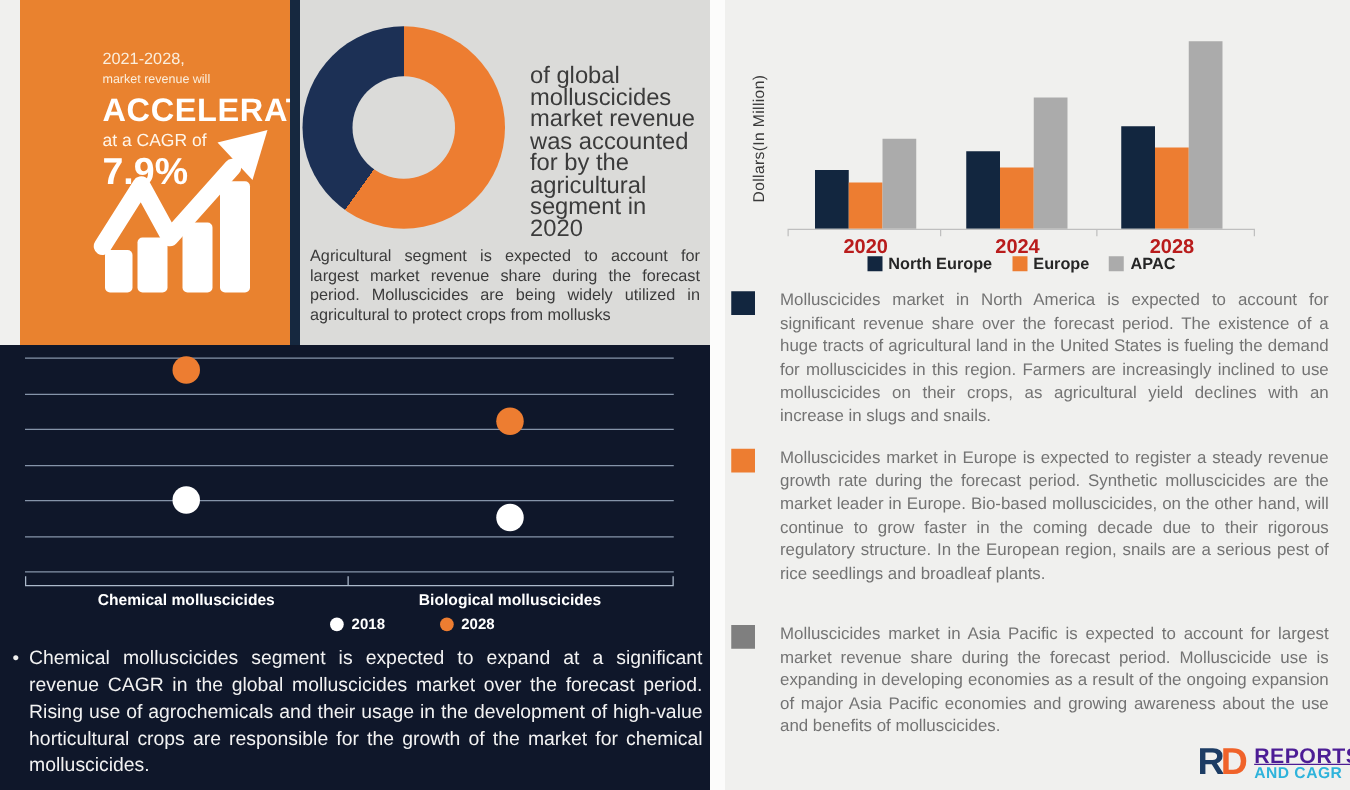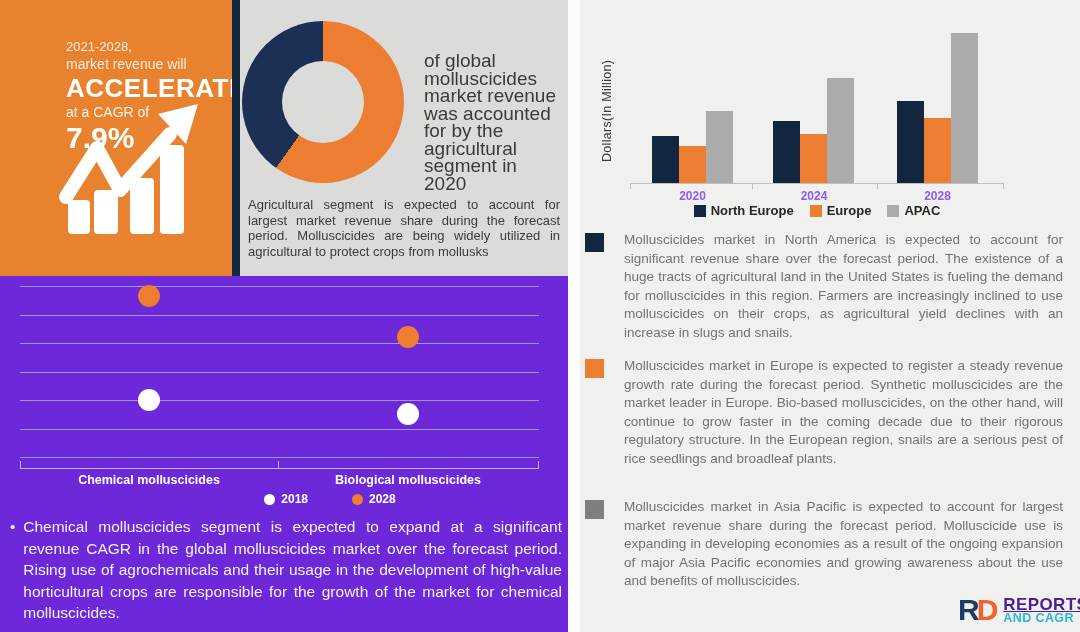--- a/index.html
+++ b/index.html
@@ -1,29 +1,29 @@
 <!DOCTYPE html>
 <html><head>
 <meta charset="utf-8">
 <style>
   html,body{margin:0;padding:0;}
   body{font-family:"Liberation Sans",sans-serif;}
   .stage{position:relative;width:1080px;height:632px;background:#F0F0EE;overflow:hidden;}
 
   
-  .orange-panel{position:absolute;left:0;top:0;width:232px;height:276px;background:#E9822F;}
+  .orange-panel{position:absolute;left:16px;top:0;width:232px;height:276px;background:#E9822F;}
   .navy-stripe{position:absolute;left:232px;top:0;width:8px;height:276px;background:#16283F;}
   .gray-panel{position:absolute;left:240px;top:0;width:328px;height:276px;background:#DBDBD9;}
-  .navy-panel{position:absolute;left:0;top:276px;width:568px;height:356px;background:#6d28d9;}
+  .navy-panel{position:absolute;left:0;top:276px;width:568px;height:356px;background:#0f172a;}
   .white-gap{position:absolute;left:568px;top:0;width:12px;height:632px;background:#FCFCFB;}
 
   
   .promo-text{position:absolute;left:66px;top:38px;width:160px;color:#FBEEDC;}
   .promo-line1{font-size:13px;line-height:17px;}
-  .promo-line2{font-size:14px;line-height:18px;}
+  .promo-line2{font-size:10px;line-height:18px;}
   .promo-line3{font-size:26px;font-weight:bold;color:#FFFFFF;line-height:30px;letter-spacing:.5px;}
   .promo-line4{font-size:14px;line-height:18px;color:#FFF6EA;}
   .promo-line5{font-size:30px;font-weight:bold;color:#FFFFFF;line-height:34px;}
   .growth-icon{position:absolute;left:52px;top:100px;}
 
   
   .donut{position:absolute;left:2px;top:21px;width:162px;height:162px;border-radius:50%;}
   .donut-hole{position:absolute;left:50%;top:50%;width:82px;height:82px;margin:-41px 0 0 -41px;border-radius:50%;background:#DBDBD9;}
   .stat{position:absolute;left:183px;top:12px;font-size:29px;color:#E9822F;letter-spacing:.5px;}
   .stat-caption{position:absolute;left:184px;top:52px;width:138px;font-size:19px;line-height:17.5px;color:#3B3B3B;}
@@ -44,21 +44,21 @@
   .bullet-char{font-size:15px;color:#EFEFEF;line-height:21.5px;}
   .chem-bullet p{margin:0;flex:1;font-size:15.5px;line-height:21.5px;color:#F2F2F2;text-align:justify;}
 
   
   .ylabel{position:absolute;left:600px;top:36px;width:22px;height:150px;writing-mode:vertical-rl;transform:rotate(180deg);text-align:center;font-size:12.5px;color:#3A3A3A;letter-spacing:.3px;}
   .bar-plot{position:absolute;left:632px;top:28px;width:371px;height:155px;}
   .bar-group{position:absolute;bottom:0;display:flex;align-items:flex-end;}
   .bar{width:27px;}
   .bar-axis{position:absolute;left:630px;top:183px;width:374px;height:1px;background:#BFBFBF;}
   .ba-tick{position:absolute;top:184px;width:1px;height:5px;background:#BFBFBF;}
-  .year-label{position:absolute;top:189px;font-size:12px;font-weight:bold;color:#8b5cf6;text-align:center;}
+  .year-label{position:absolute;top:189px;font-size:16px;font-weight:bold;color:#b91c1c;text-align:center;}
   .bar-legend{position:absolute;left:622px;top:203px;width:390px;display:flex;justify-content:center;gap:16px;}
   .bl-item{display:flex;align-items:center;gap:5px;}
   .bl-swatch{width:12px;height:12px;}
   .bl-label{font-size:13px;font-weight:bold;color:#262626;}
 
   
   .region-section{position:absolute;left:585px;width:478px;display:flex;}
   .region-swatch{width:19px;height:19px;margin-right:20px;flex:none;margin-top:2px;}
   .region-section p{margin:0;flex:1;font-size:13.5px;line-height:18.6px;color:#737373;text-align:justify;}
   #region-0{top:231px;} #region-1{top:357px;} #region-2{top:498px;}

